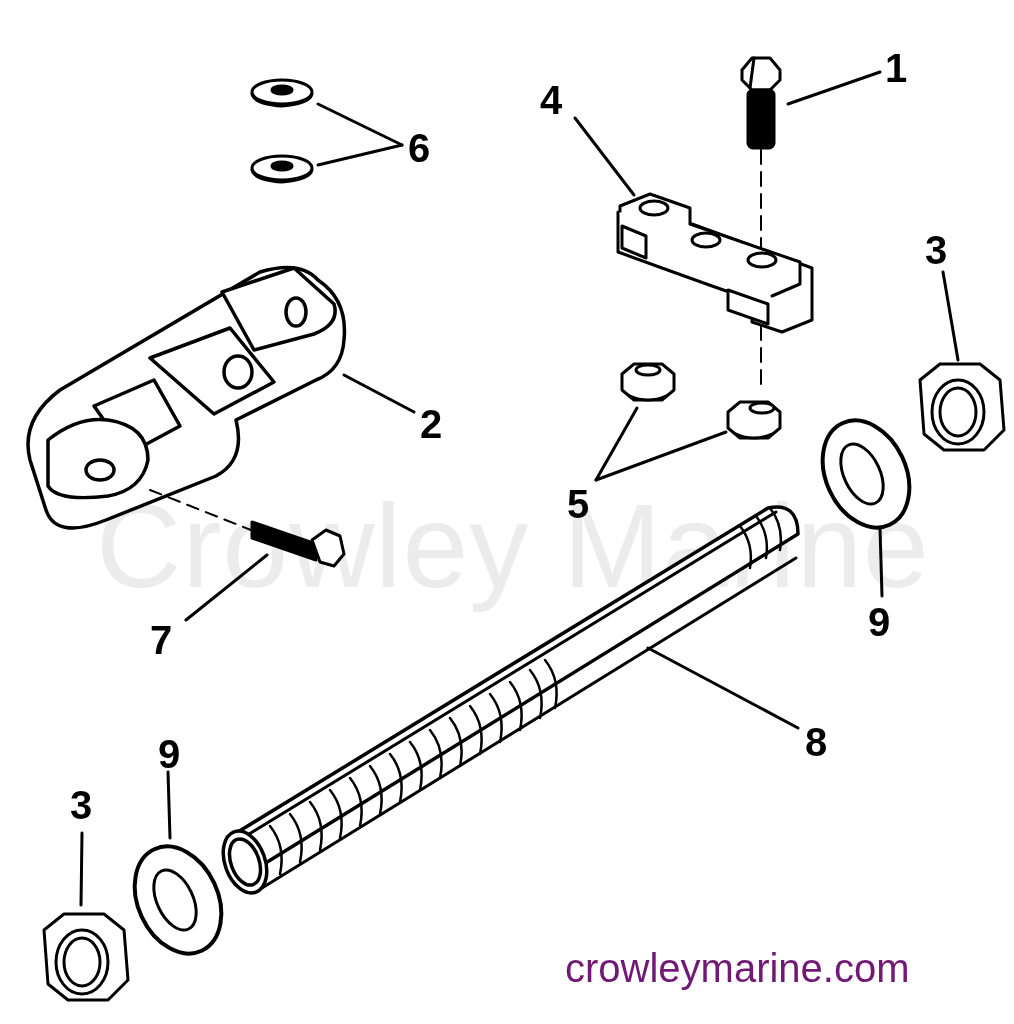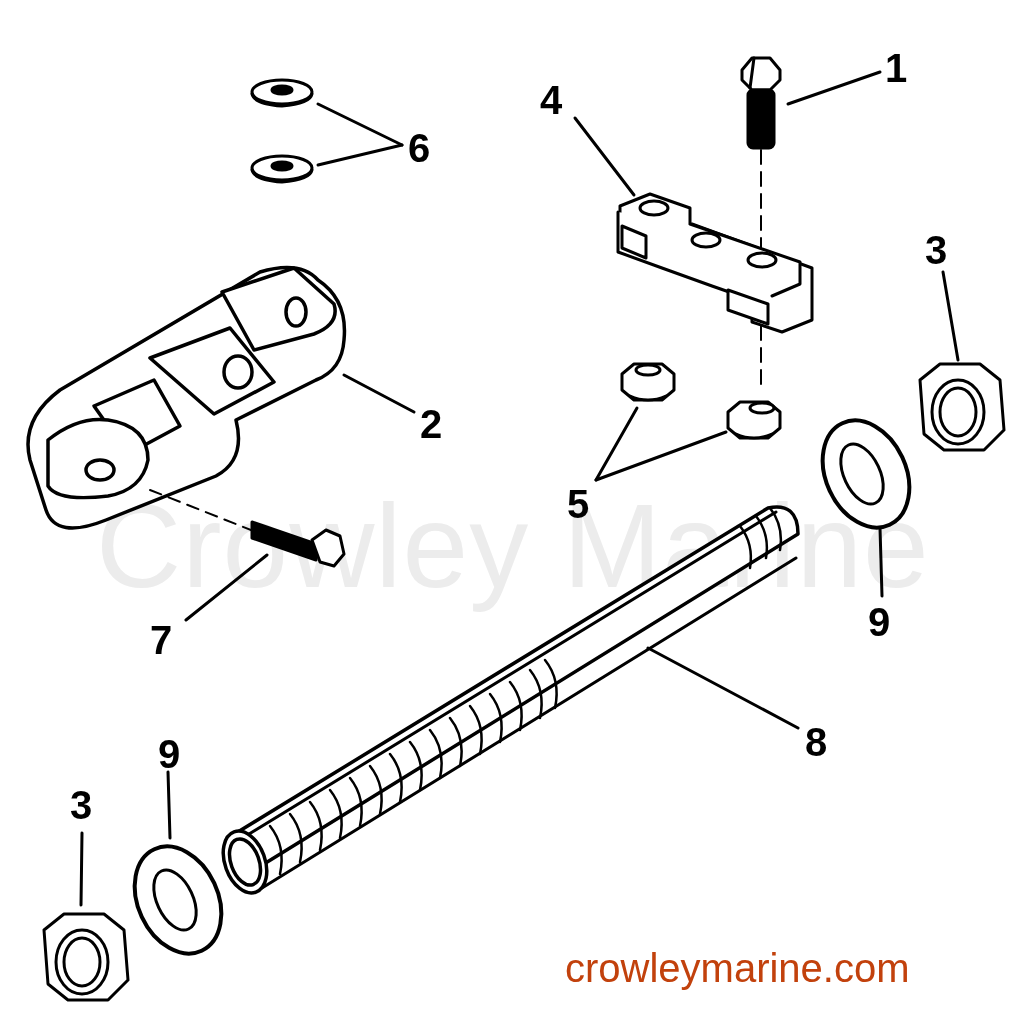--- a/index.html
+++ b/index.html
@@ -1,20 +1,20 @@
 <!DOCTYPE html>
 <html><head>
 <meta charset="utf-8">
 <style>
   html, body { margin:0; padding:0; background:#ffffff; }
   .canvas { position:relative; width:1014px; height:1024px; overflow:hidden; background:#fff; }
   svg.art { position:absolute; left:0; top:0; width:1014px; height:1024px; }
   .watermark { position:absolute; left:96px; top:478px; font-family:"Liberation Sans", sans-serif; font-size:118px; color:#ececec; letter-spacing:1px; white-space:nowrap; }
   .callout { position:absolute; font-family:"Liberation Sans", sans-serif; font-weight:bold; font-size:40px; color:#000; line-height:1; }
-  .site { position:absolute; left:565px; top:946px; font-family:"Liberation Sans", sans-serif; font-size:40px; color:#c2410c; white-space:nowrap; }
+  .site { position:absolute; left:565px; top:946px; font-family:"Liberation Sans", sans-serif; font-size:40px; color:#701a75; white-space:nowrap; }
 </style>
 </head>
 <body>
 
 <div class="canvas">
   <div class="watermark">Crowley Marine</div>
 
   <svg class="art" viewBox="0 0 1014 1024" fill="none" stroke="#000" stroke-linecap="round" stroke-linejoin="round">
 
     <g stroke-width="3">

